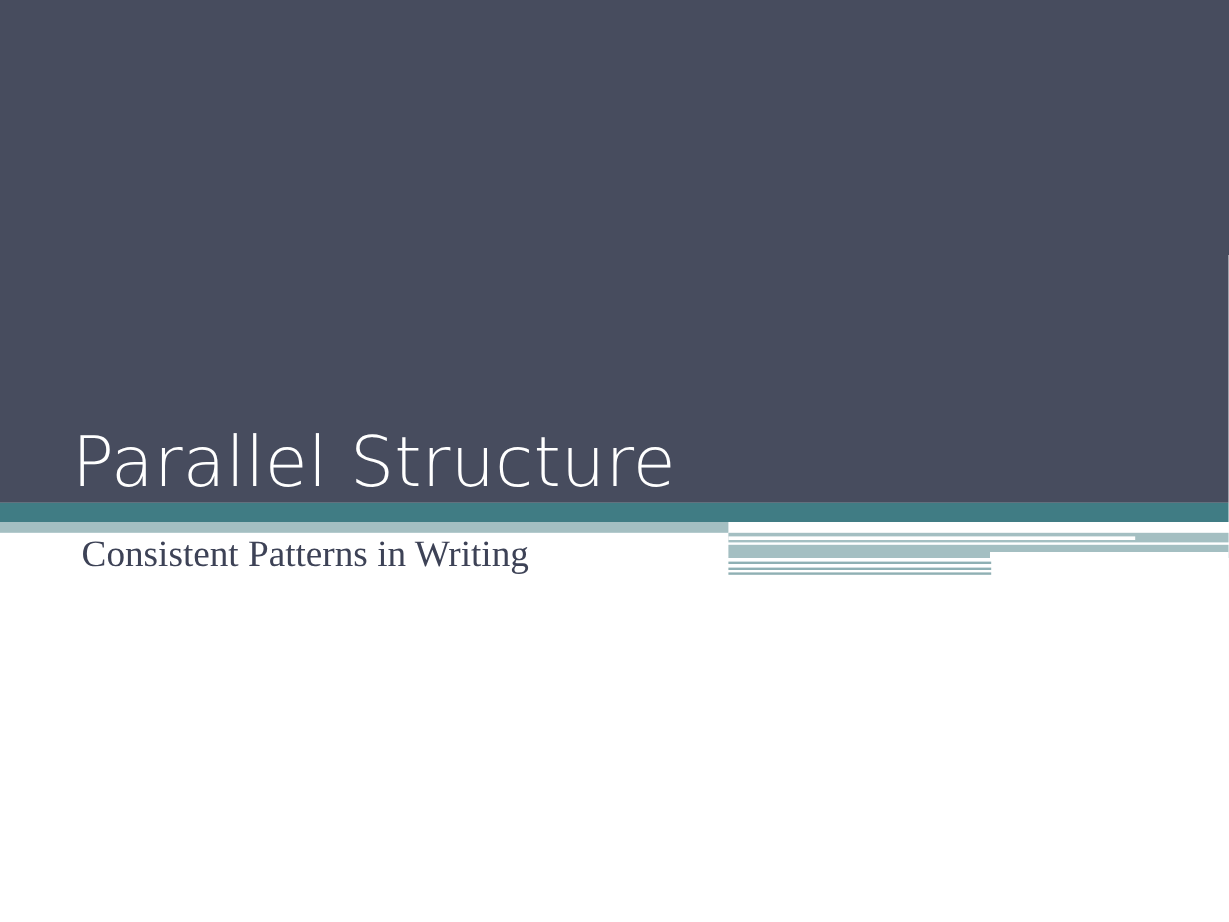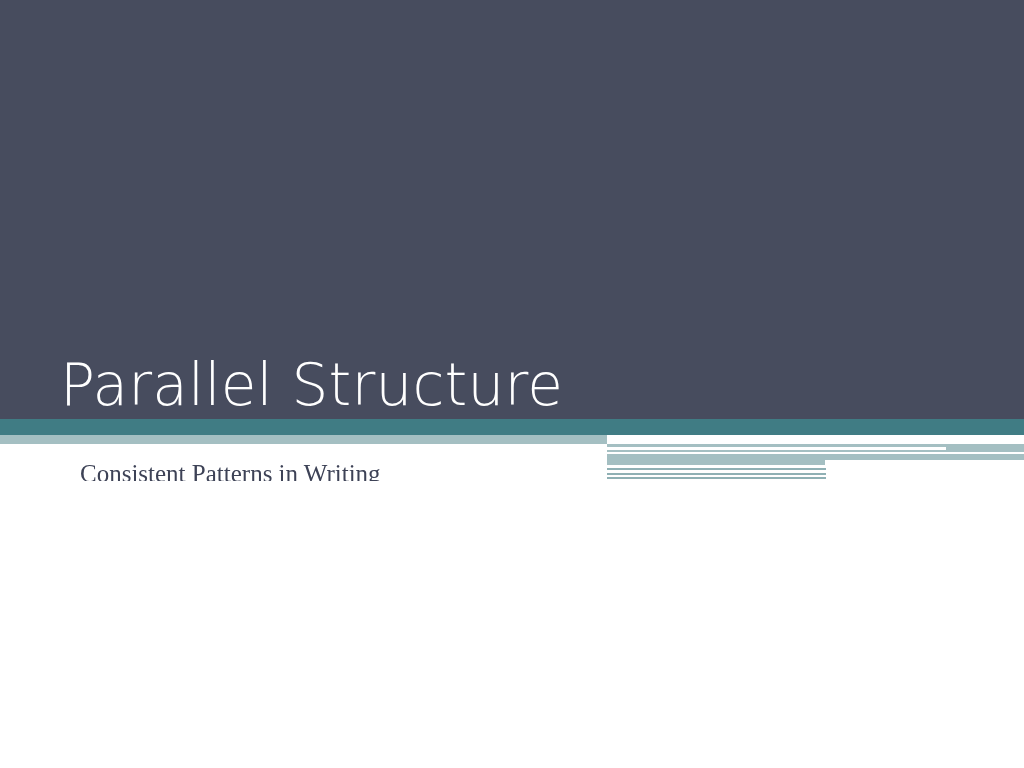--- a/index.html
+++ b/index.html
@@ -105,24 +105,24 @@
   .stripe-line-1 { top: 24px; width: 219px; height: 2px; background: #8fb0b4; }
   .stripe-line-2 { top: 29px; width: 219px; height: 2px; background: #8fb0b4; }
   .stripe-line-3 { top: 33px; width: 219px; height: 2px; background: #8fb0b4; }
 
   
   .subtitle {
     position: absolute;
     left: 68px;
     top: 441px;
     width: 900px;
-    margin: 12px;
+    margin: 0;
     font-family: "Liberation Serif", "DejaVu Serif", serif;
     font-weight: 400;
-    font-size: 25px;
+    font-size: 31px;
     line-height: 42px;
     color: #3d4256;
     white-space: nowrap;
   }
 
   
   .body-area {
     position: absolute;
     left: 0;
     top: 481px;

